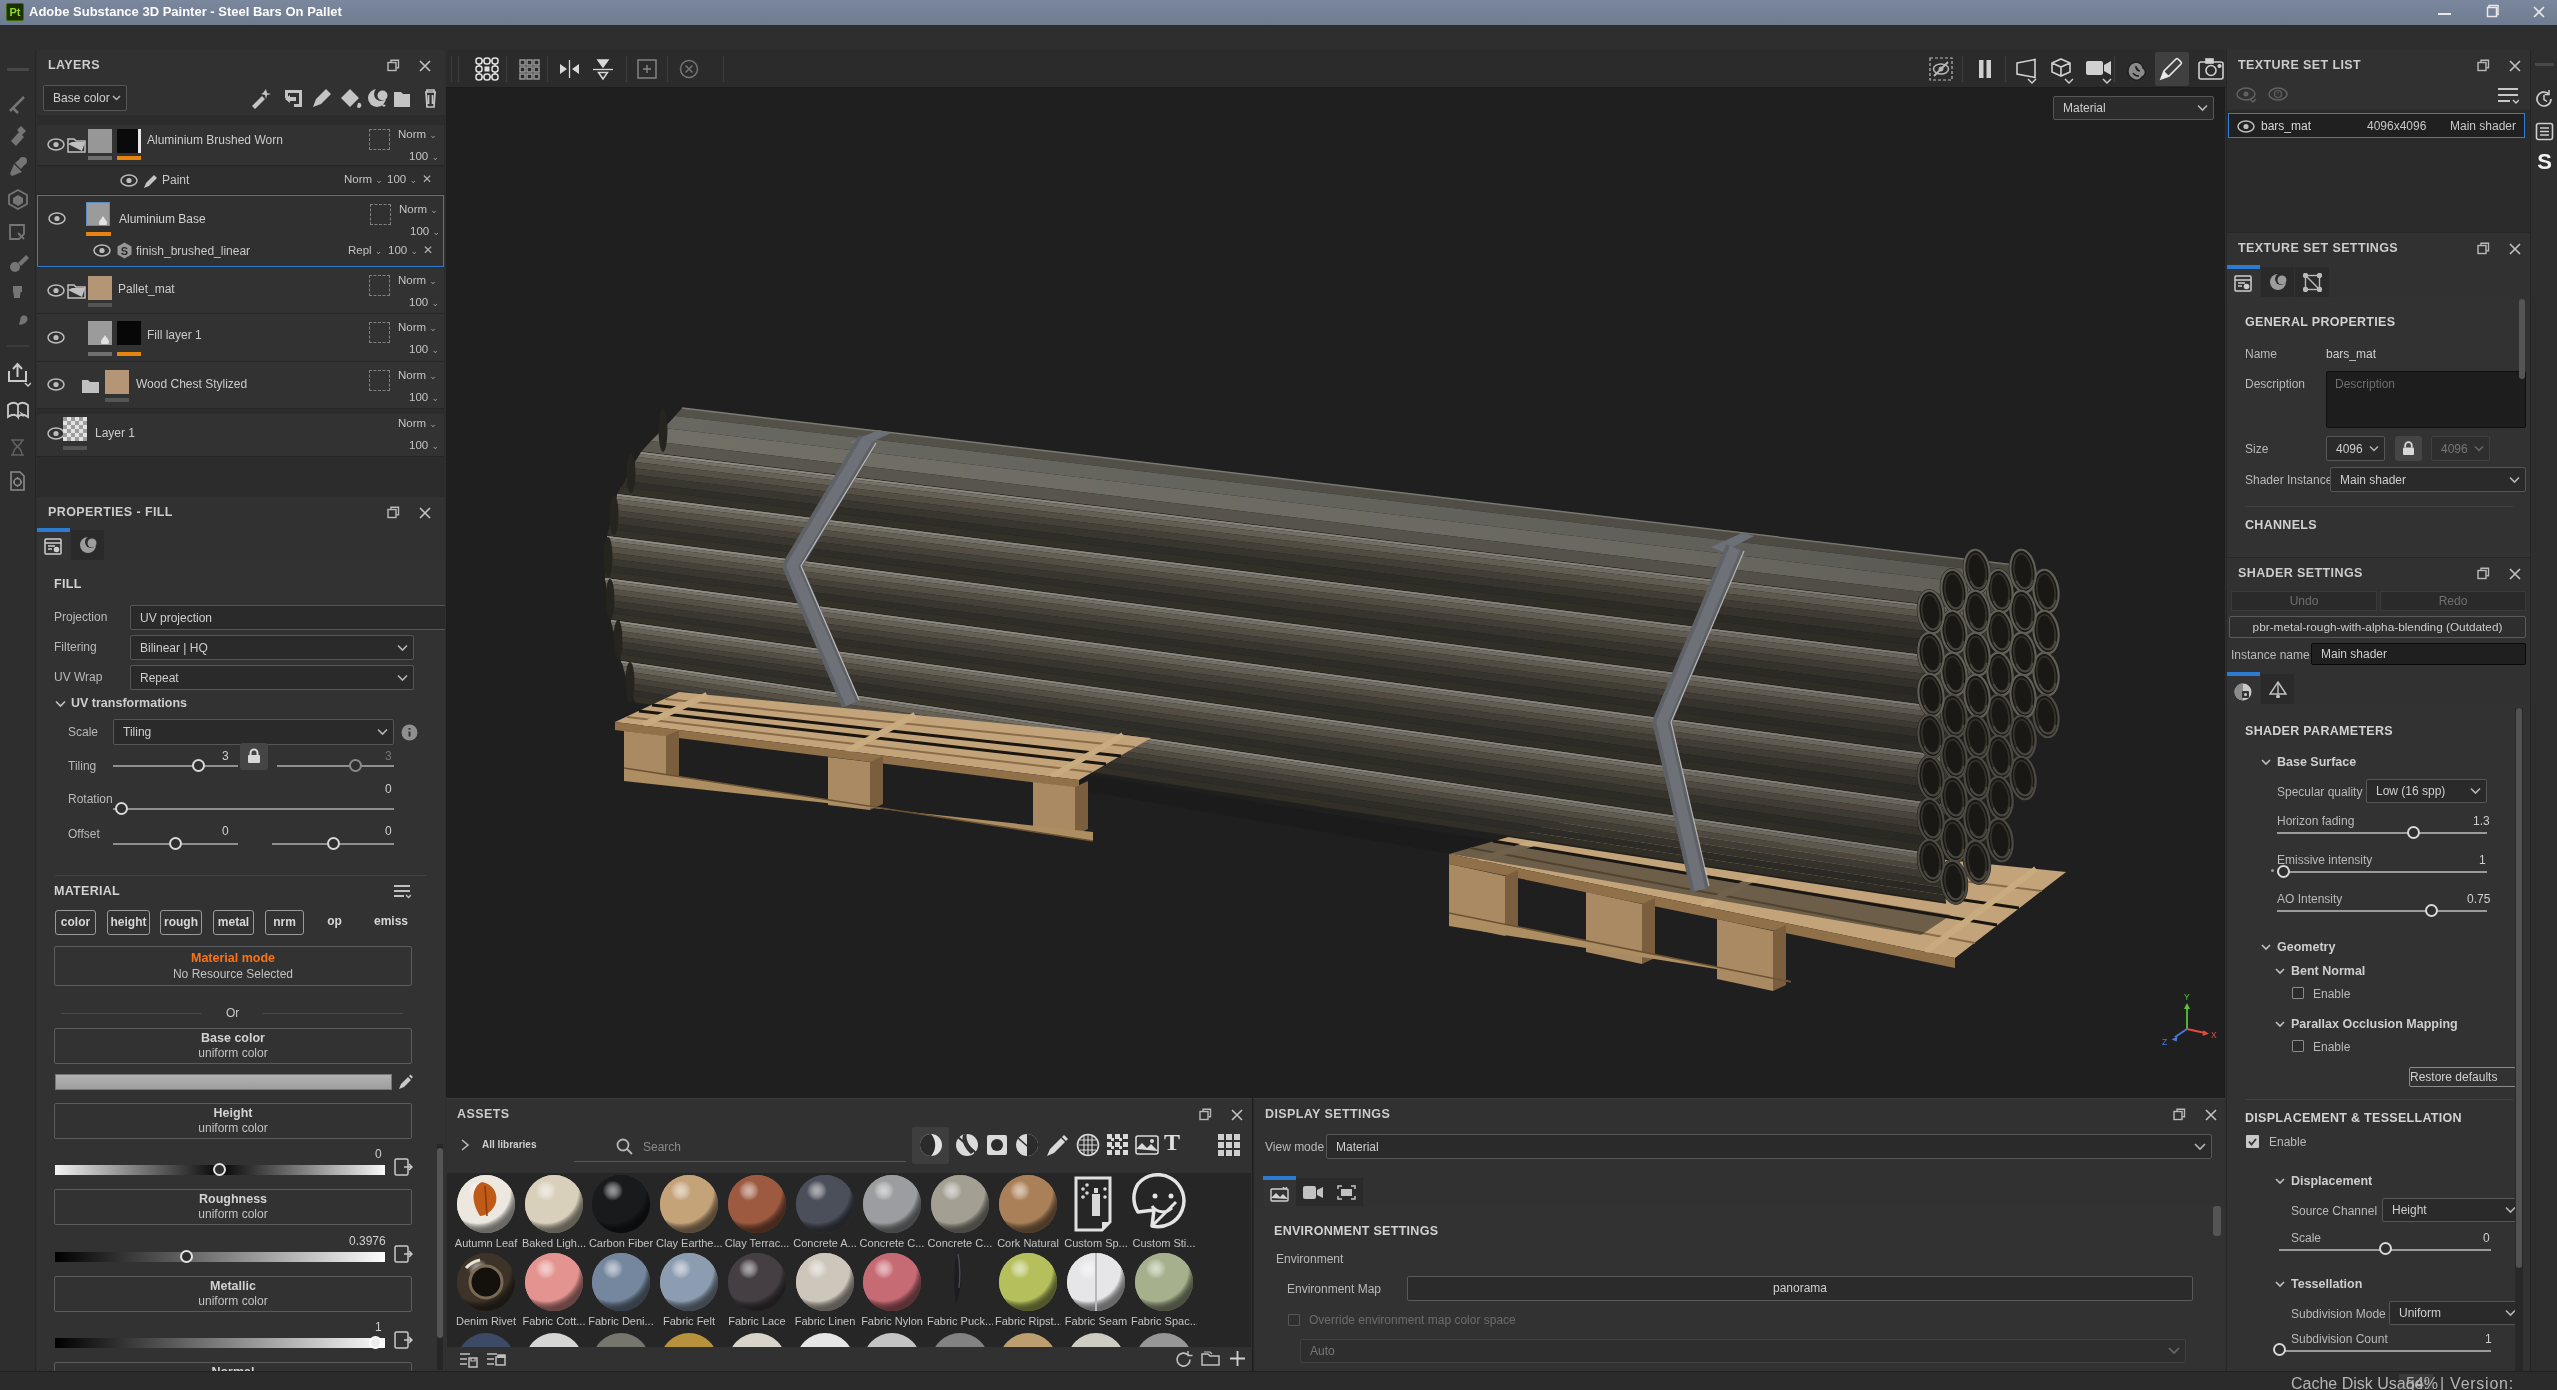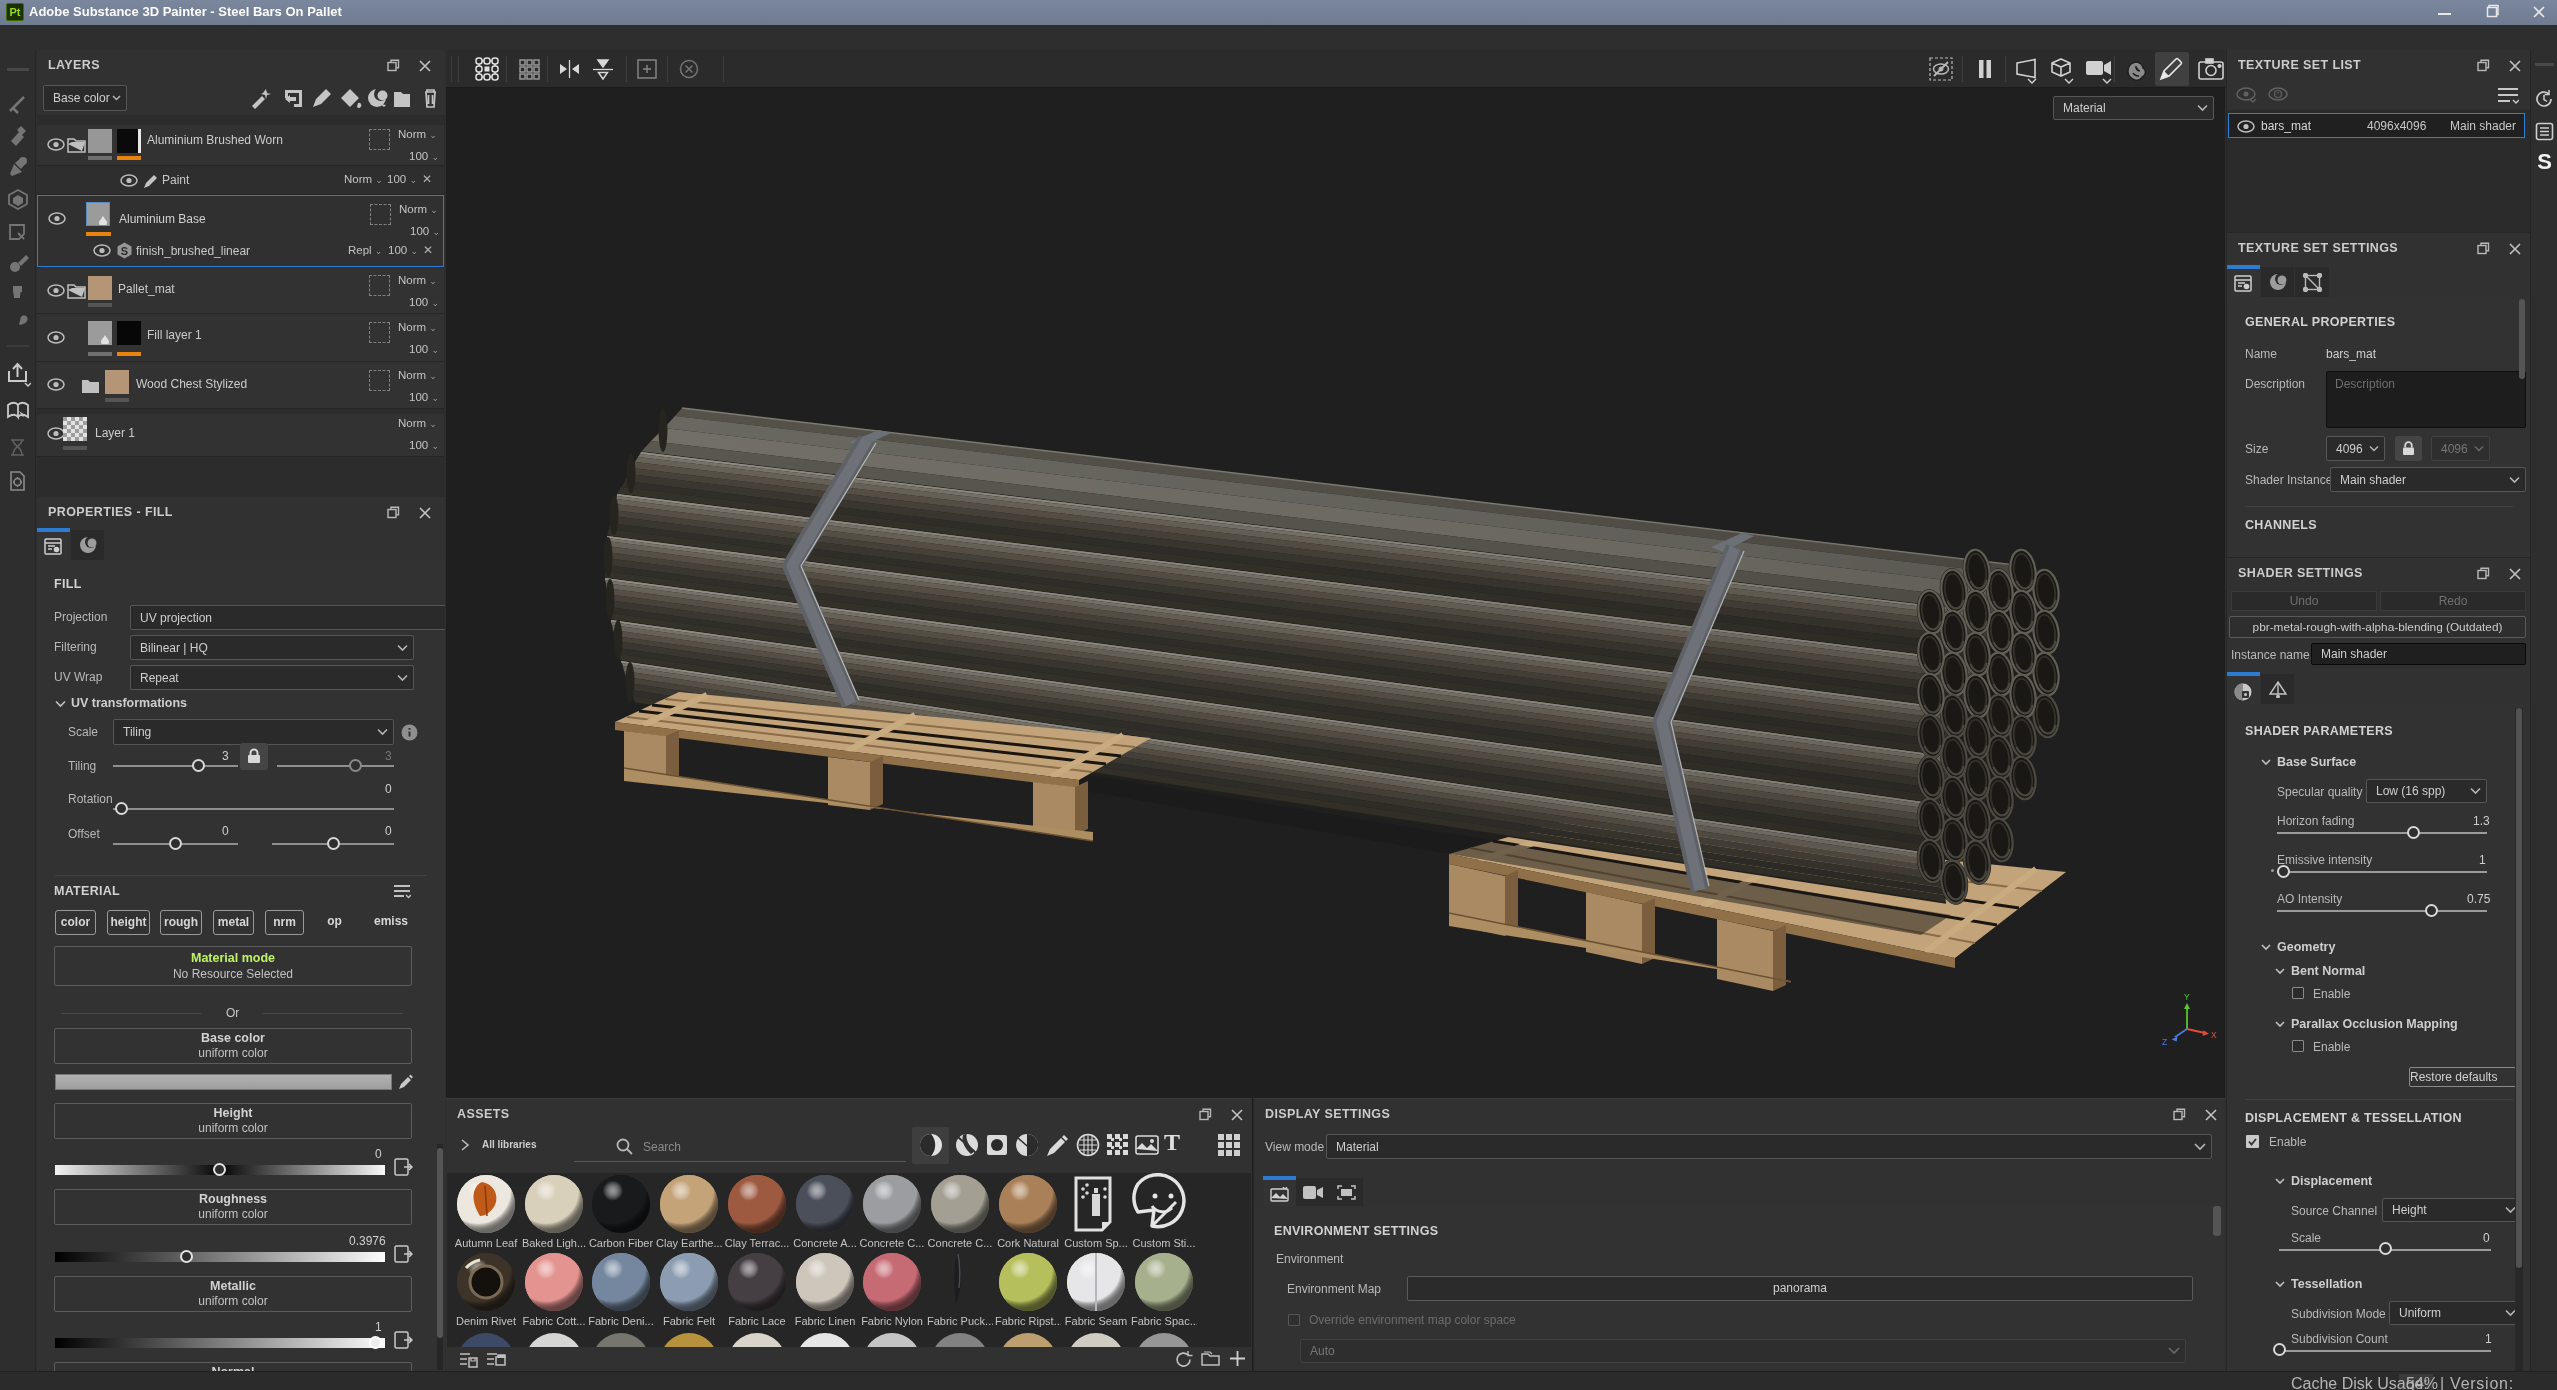--- a/index.html
+++ b/index.html
@@ -384,21 +384,21 @@
 
  <div class="abs" style="left:18px;top:413px;width:41px;height:25px;border:1px solid #9a9a9a;border-radius:3px;color:#d6d6d6;font-size:12px;font-weight:bold;text-align:center;line-height:23px">color</div>
  <div class="abs" style="left:70px;top:413px;width:43px;height:25px;border:1px solid #9a9a9a;border-radius:3px;color:#d6d6d6;font-size:12px;font-weight:bold;text-align:center;line-height:23px">height</div>
  <div class="abs" style="left:123px;top:413px;width:42px;height:25px;border:1px solid #9a9a9a;border-radius:3px;color:#d6d6d6;font-size:12px;font-weight:bold;text-align:center;line-height:23px">rough</div>
  <div class="abs" style="left:176px;top:413px;width:41px;height:25px;border:1px solid #9a9a9a;border-radius:3px;color:#d6d6d6;font-size:12px;font-weight:bold;text-align:center;line-height:23px">metal</div>
  <div class="abs" style="left:228px;top:413px;width:39px;height:25px;border:1px solid #9a9a9a;border-radius:3px;color:#d6d6d6;font-size:12px;font-weight:bold;text-align:center;line-height:23px">nrm</div>
  <div class="abs" style="left:281px;top:413px;width:33px;height:25px;color:#d6d6d6;font-size:12px;font-weight:bold;text-align:center;line-height:23px">op</div>
  <div class="abs" style="left:333px;top:413px;width:42px;height:25px;color:#d6d6d6;font-size:12px;font-weight:bold;text-align:center;line-height:23px">emiss</div>
 
  <div class="abs" style="left:17px;top:449px;width:358px;height:40px;border:1px solid #5c5c5c;border-radius:2px;text-align:center">
-  <div style="font-size:12.5px;font-weight:bold;color:#bef264;margin-top:4px">Material mode</div>
+  <div style="font-size:12.5px;font-weight:bold;color:#f97316;margin-top:4px">Material mode</div>
   <div style="font-size:12px;color:#c2c2c2;margin-top:2px">No Resource Selected</div>
  </div>
  <div class="hline" style="left:24px;top:516px;width:140px;background:#4a4a4a"></div>
  <div class="lbl" style="left:189px;top:509px;color:#c8c8c8">Or</div>
  <div class="hline" style="left:226px;top:516px;width:140px;background:#4a4a4a"></div>
  <div class="abs" style="left:17px;top:531px;width:358px;height:36px;border:1px solid #5c5c5c;border-radius:2px;text-align:center">
   <div style="font-size:12.5px;font-weight:bold;color:#d2d2d2;margin-top:2px">Base color</div>
   <div style="font-size:12px;color:#c2c2c2;margin-top:1px">uniform color</div>
  </div>
  <div class="abs" style="left:18px;top:577px;width:337px;height:16px;background:linear-gradient(#b2b2b2,#9e9e9e);border:1px solid #777"></div>

